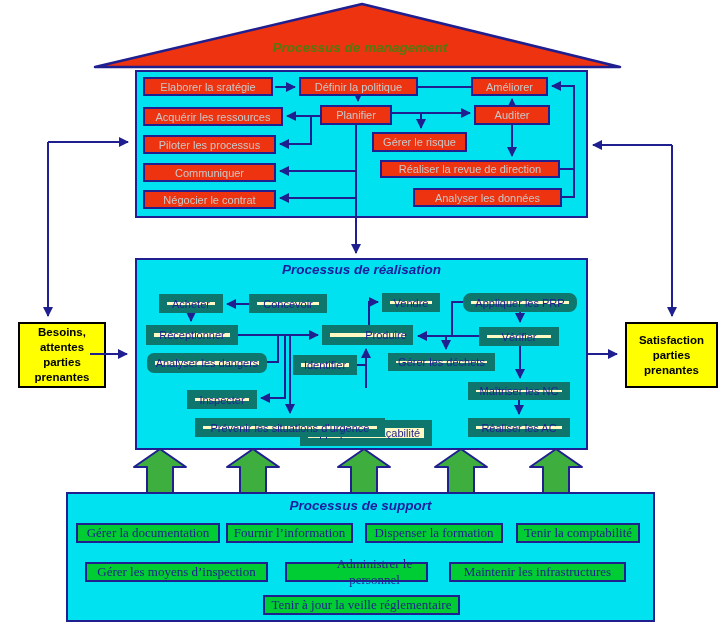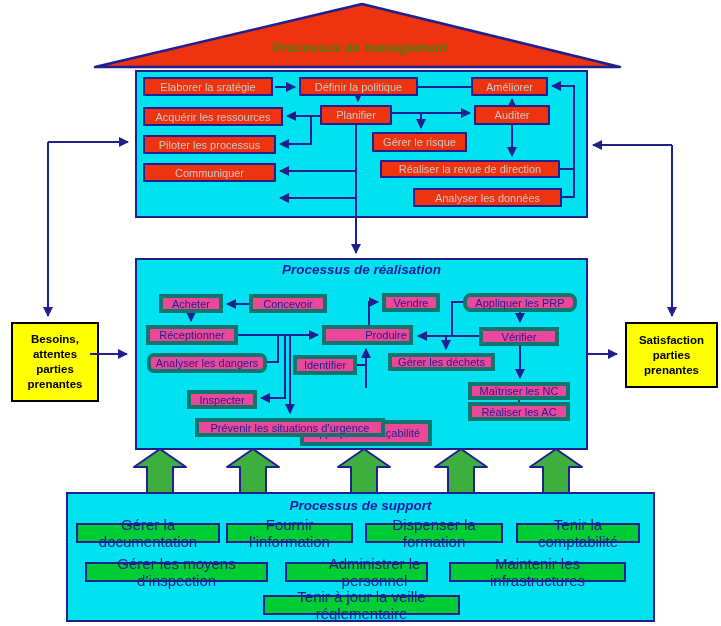--- a/index.html
+++ b/index.html
@@ -7,42 +7,42 @@
     position:relative;width:721px;height:626px;background:#ffffff;
     font-family:"Liberation Sans","DejaVu Sans",sans-serif;overflow:hidden;
   }
   .csec{position:absolute;background:#00E2F0;border:2px solid #1F1F8F;box-sizing:border-box;}
   .ybox{position:absolute;background:#FFFF00;border:2px solid #000000;box-sizing:border-box;
         display:flex;align-items:center;justify-content:center;text-align:center;
         font-weight:bold;font-size:11.5px;line-height:15px;color:#000;white-space:pre-line;}
   .rbox{position:absolute;background:#EE3311;border:2px solid #1F1F8F;box-sizing:border-box;
         display:flex;align-items:center;justify-content:center;text-align:center;
         font-size:11px;color:#C9C9C9;z-index:3;}
-  .sbox{position:absolute;background:#ec4899;border:4px solid #0f766e;box-sizing:border-box;
+  .sbox{position:absolute;background:#fef9c3;border:8px solid #0f766e;box-sizing:border-box;
         display:flex;align-items:center;justify-content:center;text-align:center;
         font-size:11px;color:#1F1F8F;z-index:3;}
   .gbox{position:absolute;background:#00CC33;border:2px solid #1F1F8F;box-sizing:border-box;
         display:flex;align-items:center;justify-content:center;text-align:center;
-        font-size:15px;color:#1F1F8F;z-index:3;}
+        font-size:13px;color:#1F1F8F;z-index:3;font-family:Liberation Serif, serif;}
   .title{position:absolute;text-align:center;font-weight:bold;font-style:italic;
          font-size:13.5px;z-index:3;}
   .title.navy{color:#1C1C9C;}
   .title.white{color:#4d7c0f;}
   #wires{position:absolute;left:0;top:0;z-index:2;pointer-events:none;}
 </style>
 </head>
 <body>
 
 <div id="canvas">
 
   <div class="csec" style="left:135px;top:70px;width:453px;height:148px;"></div>
   <div class="csec" style="left:135px;top:258px;width:453px;height:192px;"></div>
   <div class="csec" style="left:66px;top:492px;width:589px;height:130px;"></div>
 
-  <div class="ybox" style="left:11px;top:322px;width:88px;height:80px;">Besoins,
+  <div class="ybox" style="left:18px;top:322px;width:88px;height:66px;">Besoins,
 attentes
 parties
 prenantes</div>
   <div class="ybox" style="left:625px;top:322px;width:93px;height:66px;">Satisfaction
 parties
 prenantes</div>
 
   <svg id="wires" width="721" height="626" viewBox="0 0 721 626">
     <defs>
       <marker id="ah" viewBox="0 0 10 10" refX="9" refY="5" markerWidth="6" markerHeight="5" orient="auto">
@@ -111,37 +111,38 @@
   <div class="rbox" style="left:143px;top:77px;width:130px;height:19px;">Elaborer la sratégie</div>
   <div class="rbox" style="left:299px;top:77px;width:119px;height:19px;">Définir la politique</div>
   <div class="rbox" style="left:471px;top:77px;width:77px;height:19px;">Améliorer</div>
   <div class="rbox" style="left:143px;top:107px;width:140px;height:19px;">Acquérir les ressources</div>
   <div class="rbox" style="left:320px;top:105px;width:72px;height:20px;">Planifier</div>
   <div class="rbox" style="left:474px;top:105px;width:76px;height:20px;">Auditer</div>
   <div class="rbox" style="left:143px;top:135px;width:133px;height:19px;">Piloter les processus</div>
   <div class="rbox" style="left:372px;top:132px;width:95px;height:20px;">Gérer le risque</div>
   <div class="rbox" style="left:143px;top:163px;width:133px;height:19px;">Communiquer</div>
   <div class="rbox" style="left:380px;top:160px;width:180px;height:18px;">Réaliser la revue de direction</div>
+  <div class="rbox" style="left:143px;top:190px;width:133px;height:19px;">Négocier le contrat</div>
   <div class="rbox" style="left:413px;top:188px;width:149px;height:19px;">Analyser les données</div>
 
   <div class="sbox" style="left:159px;top:294px;width:64px;height:19px;">Acheter</div>
   <div class="sbox" style="left:249px;top:294px;width:78px;height:19px;">Concevoir</div>
   <div class="sbox" style="left:382px;top:293px;width:58px;height:19px;">Vendre</div>
   <div class="sbox" style="left:463px;top:293px;width:114px;height:19px;border-radius:8px;">Appliquer les PRP</div>
   <div class="sbox" style="left:146px;top:325px;width:92px;height:20px;">Réceptionner</div>
   <div class="sbox" style="left:322px;top:325px;width:91px;height:20px;padding-left:37px;">Produire</div>
   <div class="sbox" style="left:479px;top:327px;width:80px;height:19px;">Vérifier</div>
   <div class="sbox" style="left:147px;top:353px;width:120px;height:20px;border-radius:7px;">Analyser les dangers</div>
   <div class="sbox" style="left:293px;top:355px;width:64px;height:20px;">Identifier</div>
   <div class="sbox" style="left:388px;top:353px;width:107px;height:18px;">Gérer les déchets</div>
   <div class="sbox" style="left:187px;top:390px;width:70px;height:19px;">Inspecter</div>
   <div class="sbox" style="left:300px;top:380px;width:132px;height:26px;margin-top:40px;">Appliquer la traçabilité</div>
   <div class="sbox" style="left:468px;top:382px;width:102px;height:18px;">Maîtriser les NC</div>
   <div class="sbox" style="left:195px;top:418px;width:190px;height:19px;">Prévenir les situations d’urgence</div>
-  <div class="sbox" style="left:468px;top:402px;width:102px;height:19px;text-align:center;">Réaliser les AC</div>
+  <div class="sbox" style="left:468px;top:418px;width:102px;height:19px;text-align:center;">Réaliser les AC</div>
 
   <div class="gbox" style="left:76px;top:523px;width:144px;height:20px;">Gérer la documentation</div>
   <div class="gbox" style="left:226px;top:523px;width:127px;height:20px;">Fournir l’information</div>
   <div class="gbox" style="left:365px;top:523px;width:138px;height:20px;">Dispenser la formation</div>
   <div class="gbox" style="left:516px;top:523px;width:124px;height:20px;">Tenir la comptabilité</div>
   <div class="gbox" style="left:85px;top:562px;width:183px;height:20px;">Gérer les moyens d’inspection</div>
   <div class="gbox" style="left:285px;top:562px;width:143px;height:20px;padding-left:36px;">Administrer le personnel</div>
   <div class="gbox" style="left:449px;top:562px;width:177px;height:20px;">Maintenir les infrastructures</div>
   <div class="gbox" style="left:263px;top:595px;width:197px;height:20px;">Tenir à jour la veille réglementaire</div>
 

